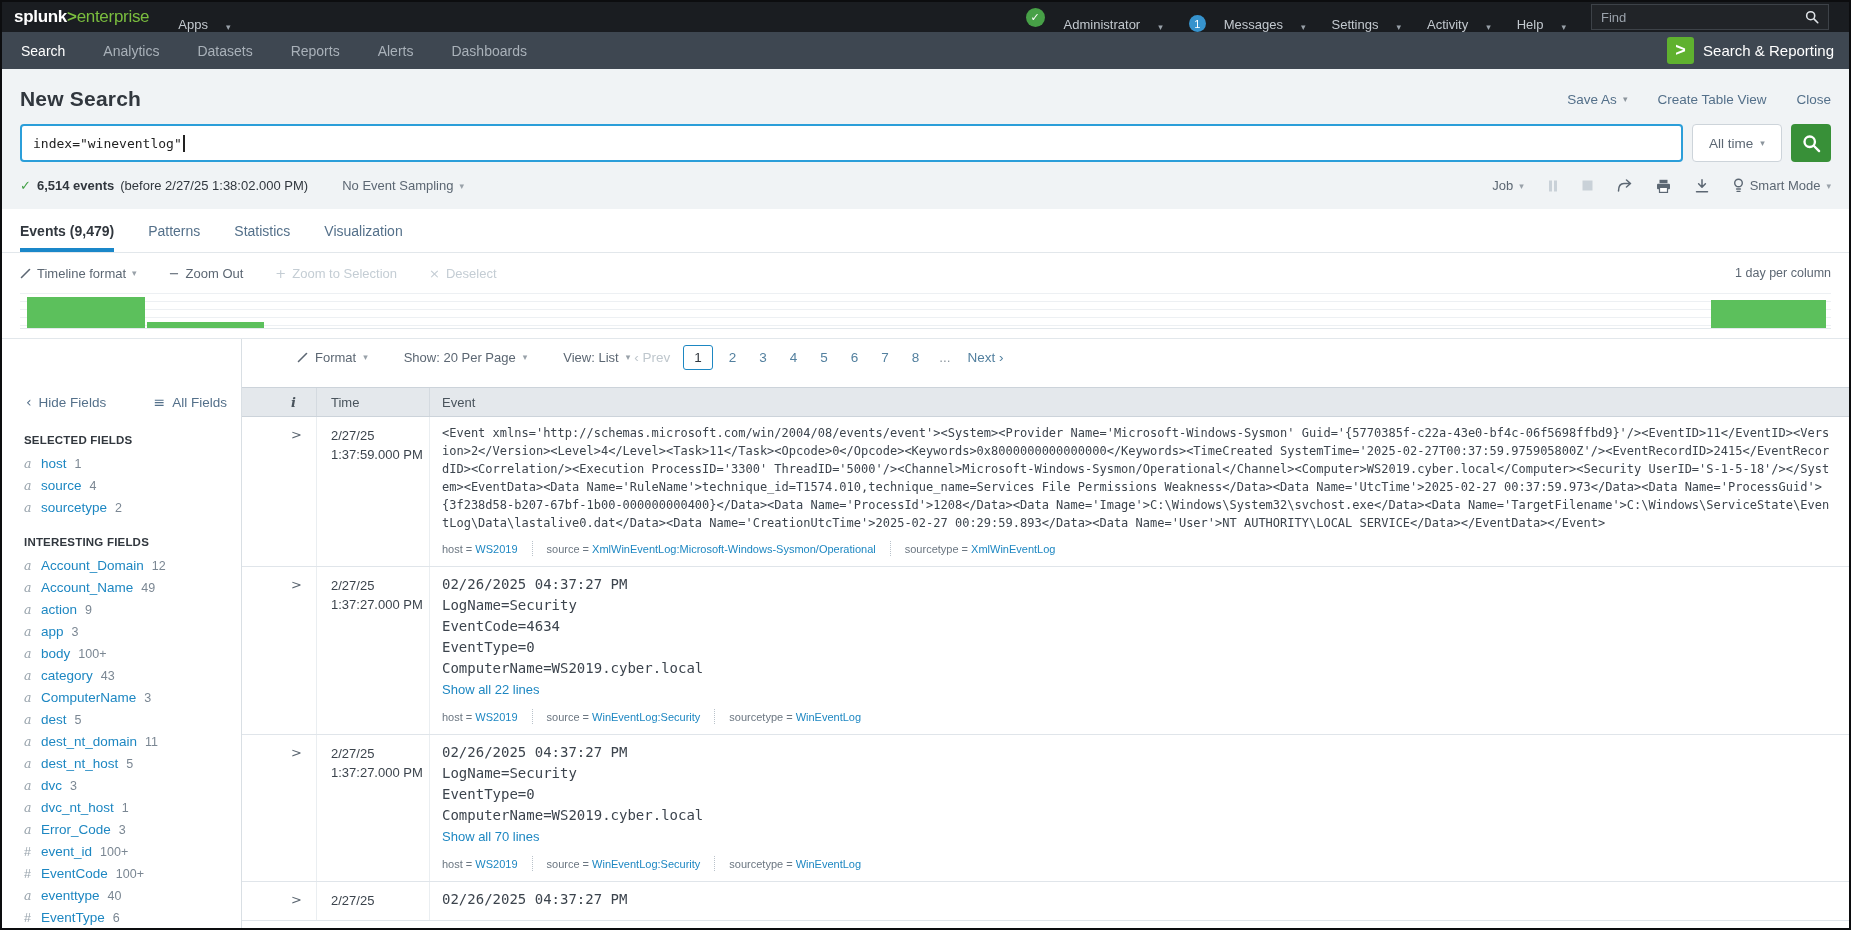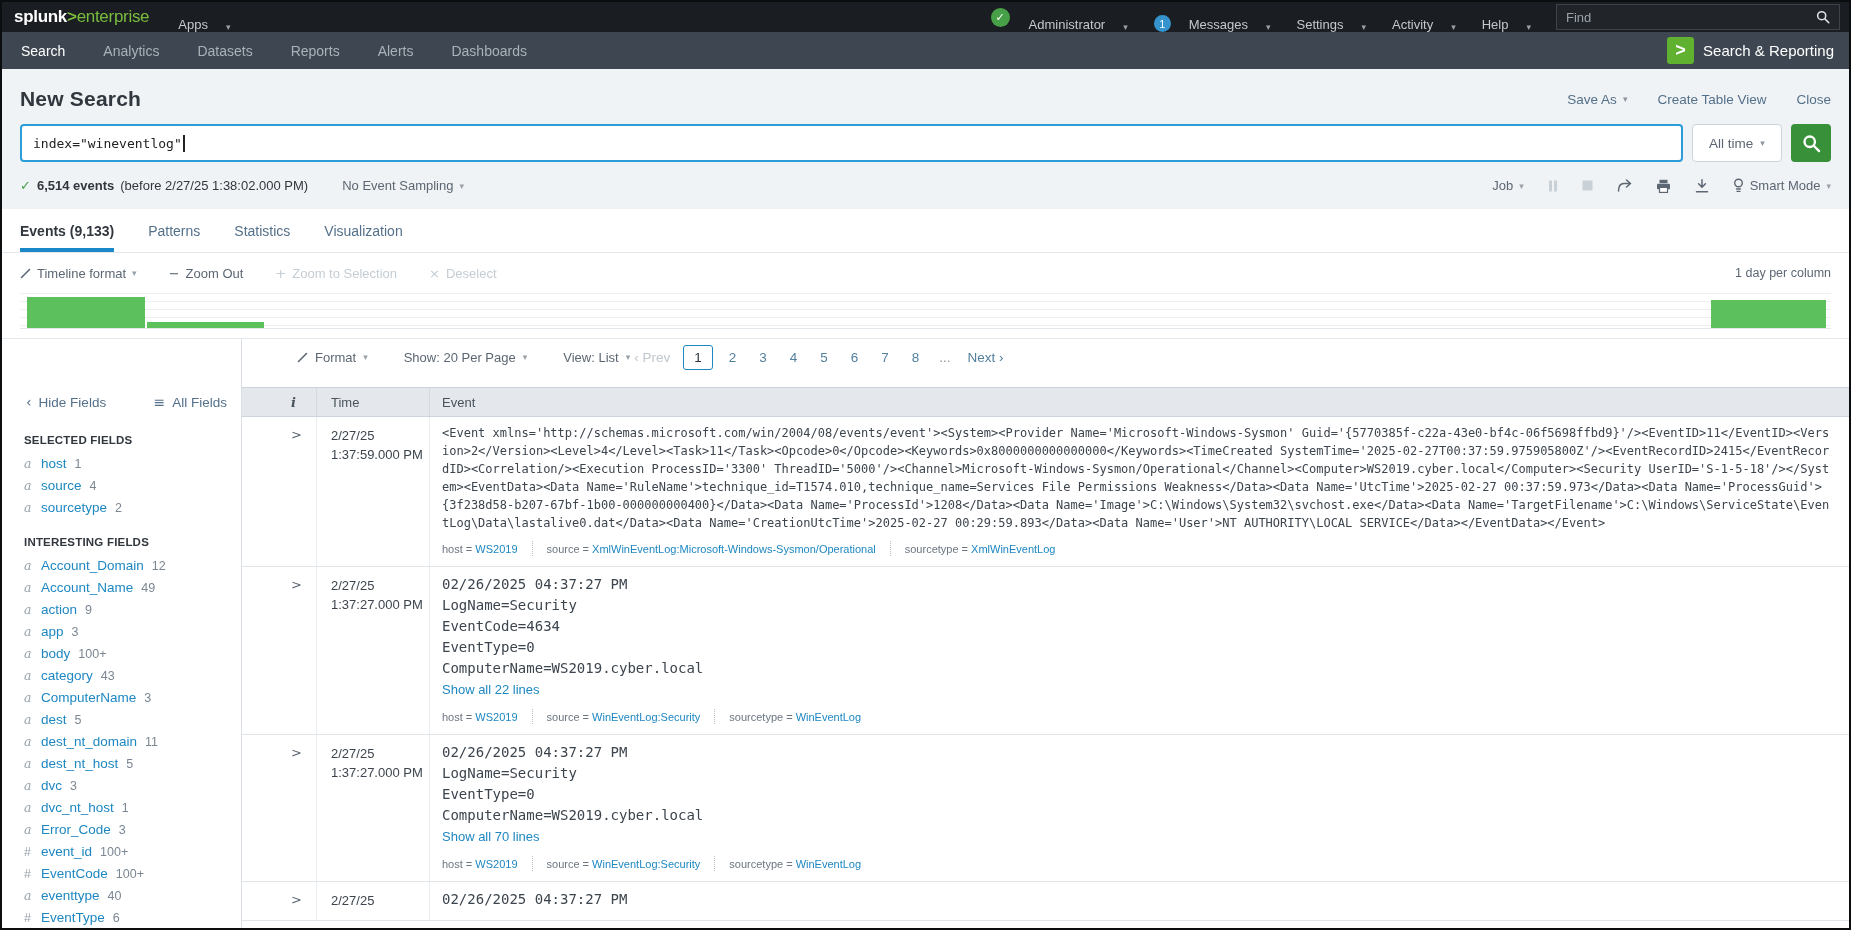--- a/index.html
+++ b/index.html
@@ -12,21 +12,21 @@
 .topbar{height:30px;flex:0 0 30px;background:#1a1d21;display:flex;justify-content:space-between;align-items:center;color:#c3c9cf;font-size:13px}
 .tb-left,.tb-right{display:flex;align-items:center;height:100%}
 .logo{display:flex;align-items:center;padding:0 16px 0 12px;font-size:17px;cursor:pointer;letter-spacing:-.3px}
 .lg-splunk{color:#fff;font-weight:bold}
 .lg-gt{color:#7abd3e;font-weight:bold}
 .lg-ent{color:#7abd3e}
 .tb-item{display:flex;align-items:flex-end;gap:18px;padding:0 13px;height:100%;cursor:pointer;white-space:nowrap}
 .crt{font-size:9px;color:#99a1a9}
 .tb-health{width:19px;height:19px;border-radius:50%;background:#47a047;color:#fff;font-size:11px;display:flex;align-items:center;justify-content:center;margin:0 6px;cursor:pointer}
 .badge{width:17px;height:17px;border-radius:50%;background:#3693cd;color:#fff;font-size:11px;display:flex;align-items:center;justify-content:center}
-.findbox{height:26px;width:284px;margin:0 9px 0 12px;border:1px solid #3d4248;background:#212428;display:flex;align-items:center;padding:0 9px;gap:8px}
+.findbox{height:26px;width:238px;margin:0 20px 0 12px;border:1px solid #3d4248;background:#212428;display:flex;align-items:center;padding:0 9px;gap:8px}
 .find-input{flex:1;background:transparent;border:none;outline:none;color:#d6dade;font-size:13px;font-family:"Liberation Sans",sans-serif}
 .find-input::placeholder{color:#9aa2ab}
 .findbox svg{flex:0 0 auto;color:#dfe3e7}
 
 
 .appnav{height:37px;flex:0 0 37px;background:#3e4751;display:flex;justify-content:space-between;align-items:center}
 .nav-items{display:flex;height:100%}
 .nav-item{display:flex;align-items:center;padding:0 19px;color:#a9b1b9;font-size:14px;cursor:pointer}
 .nav-item.active{color:#fff}
 .app-badge{display:flex;align-items:center;gap:9px;padding-right:15px;color:#fff;font-size:15px}
@@ -265,21 +265,21 @@
               <line x1="4.1" y1="13.4" x2="6.9" y2="13.4" stroke="#5c6773" stroke-width="1.4" stroke-linecap="round"></line>
             </svg>
           <span>Smart Mode</span>
           <span class="crt u">▾</span>
         </span>
       </div>
     </div>
   </div>
 
   <div class="tabsrow" id="tabs">
-      <div class="tab active">Events (9,133)</div>
+      <div class="tab active">Events (9,479)</div>
       <div class="tab">Patterns</div>
       <div class="tab">Statistics</div>
       <div class="tab">Visualization</div>
     </div>
 
   <div class="tlctrl">
     <div class="tl-left">
       <span class="tl-item">
         <svg width="11" height="11" viewBox="0 0 11 11">
             <line x1="1.5" y1="9.5" x2="9.5" y2="1.5" stroke="#5c6773" stroke-width="1.6" stroke-linecap="round"></line>

